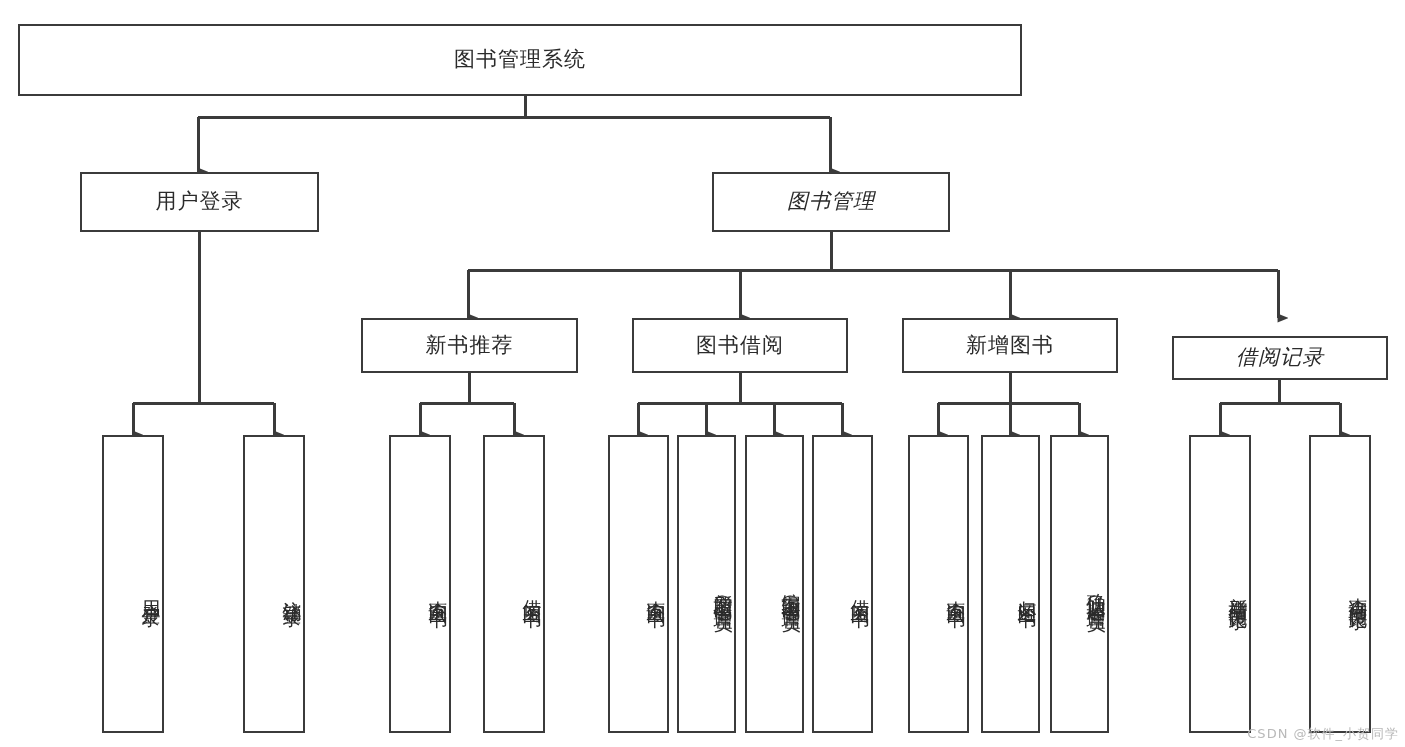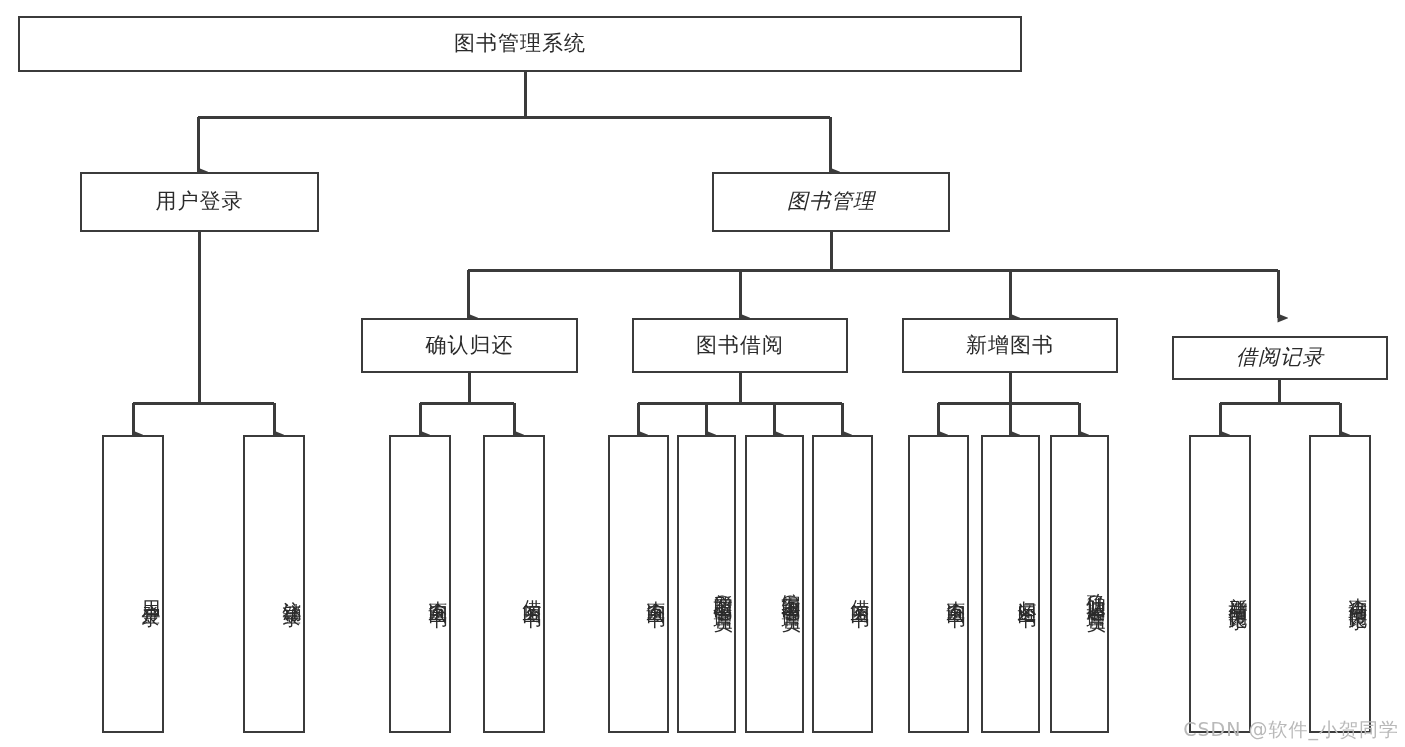--- a/index.html
+++ b/index.html
@@ -35,21 +35,21 @@
     justify-content:center;
     padding-top:14px;
     letter-spacing:3px;
     line-height:1.15;
     white-space:nowrap;
   }
   .watermark{
     position:absolute;
     right:6px;
     bottom:4px;
-    font-size:19px;
+    font-size:13px;
     color:#b9b9b9;
     letter-spacing:1px;
     white-space:nowrap;
     z-index:5;
   }
 </style>
 </head>
 <body>
 
 <svg id="diagram" viewBox="0 0 1405 747" xmlns="http://www.w3.org/2000/svg">
@@ -95,24 +95,24 @@
     <path d="M1010,403 L1010,435" marker-end="url(#arr)"></path>
     <path d="M1079,403 L1079,435" marker-end="url(#arr)"></path>
 
     <path d="M1279,373 L1279,403"></path>
     <path d="M1220,403 L1340,403"></path>
     <path d="M1220,403 L1220,435" marker-end="url(#arr)"></path>
     <path d="M1340,403 L1340,435" marker-end="url(#arr)"></path>
   </g>
 </svg>
 
-<div class="nodebox h root" style="left: 18px; top: 16px; width: 1004px; height: 56px;">图书管理系统</div>
+<div class="nodebox h root" style="left: 18px; top: 24px; width: 1004px; height: 72px;">图书管理系统</div>
 <div class="nodebox h" style="left: 80px; top: 172px; width: 239px; height: 60px;">用户登录</div>
 <div class="nodebox h" style="left: 712px; top: 172px; width: 238px; height: 60px; font-style: italic;">图书管理</div>
-<div class="nodebox h" style="left: 361px; top: 318px; width: 217px; height: 55px;">确认归还</div>
+<div class="nodebox h" style="left: 361px; top: 318px; width: 217px; height: 55px;">新书推荐</div>
 <div class="nodebox h" style="left: 632px; top: 318px; width: 216px; height: 55px;">图书借阅</div>
 <div class="nodebox h" style="left: 902px; top: 318px; width: 216px; height: 55px;">新增图书</div>
 <div class="nodebox h" style="left: 1172px; top: 336px; width: 216px; height: 44px; font-style: italic;">借阅记录</div>
 
 <div class="nodebox v" style="left: 102px; top: 435px; width: 62px; height: 298px;">用户登录</div>
 <div class="nodebox v" style="left: 243px; top: 435px; width: 62px; height: 298px;">注销登录</div>
 <div class="nodebox v" style="left: 389px; top: 435px; width: 62px; height: 298px;">查询图书</div>
 <div class="nodebox v" style="left: 483px; top: 435px; width: 62px; height: 298px;">借阅图书</div>
 <div class="nodebox v" style="left: 608px; top: 435px; width: 61px; height: 298px;">查询图书</div>
 <div class="nodebox v" style="left: 677px; top: 435px; width: 59px; height: 298px;">新增图书（管理员）</div>

